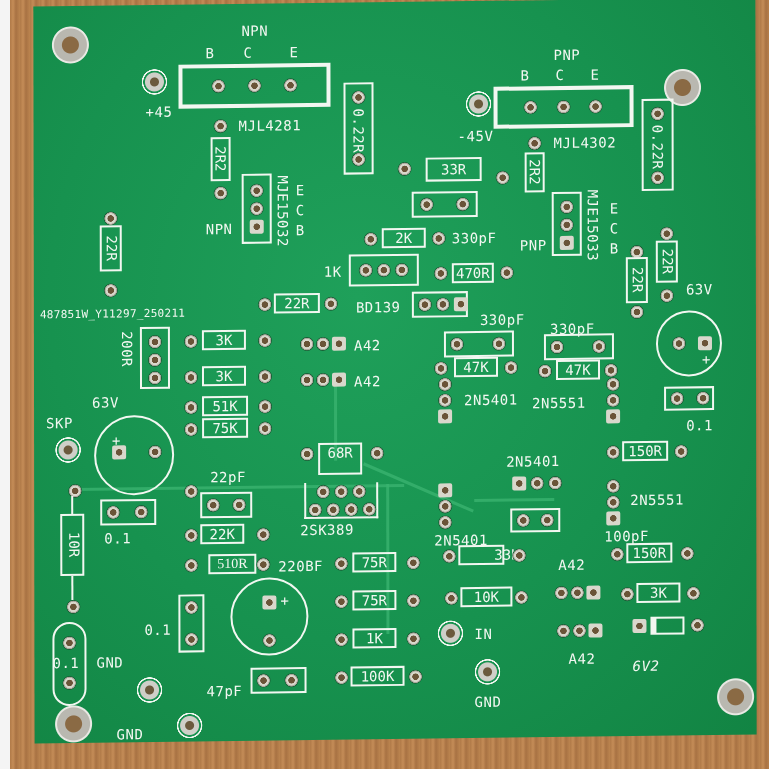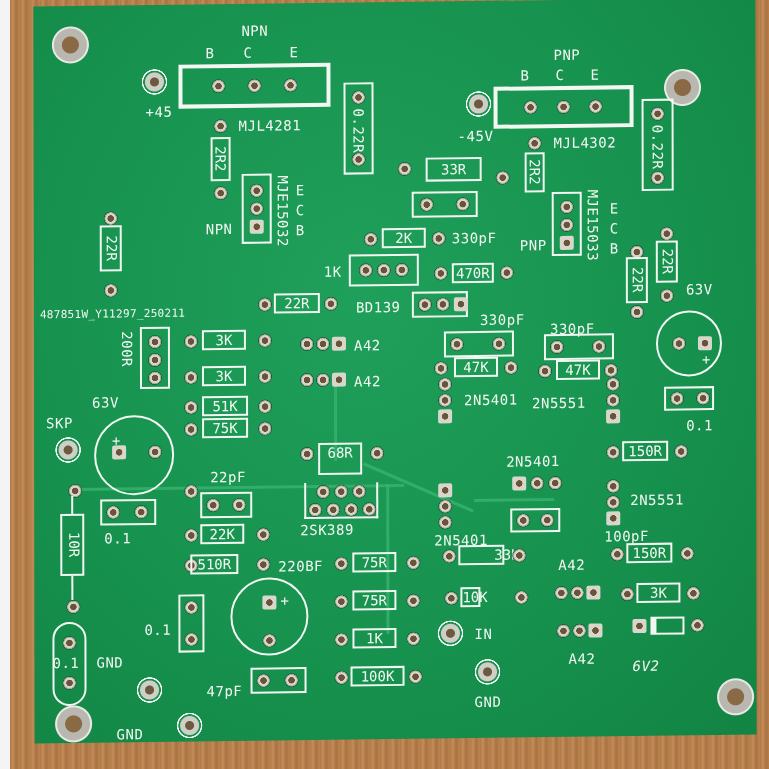--- a/index.html
+++ b/index.html
@@ -264,40 +264,40 @@
   <div class="pad" style="left:274px;top:500px;"></div>
   <div class="pad" style="left:292px;top:500px;"></div>
   <div class="pad" style="left:310px;top:500px;"></div>
   <div class="pad" style="left:328px;top:500px;"></div>
   <div class="silk abs" style="left:266px;top:520px;">2SK389</div>
 
   <div class="pad" style="left:150px;top:524px;"></div>
   <div class="res" style="left:166px;top:520px;width:44px;height:20px;text-align:center;">22K</div>
   <div class="pad" style="left:222px;top:524px;"></div>
   <div class="pad" style="left:150px;top:554px;"></div>
-  <div class="res" style="left:156px;top:550px;width:48px;height:20px;">510R</div>
+  <div class="res" style="left:174px;top:550px;width:48px;height:20px;font-family:Liberation Serif, serif;">510R</div>
   <div class="pad" style="left:222px;top:554px;"></div>
   <div class="silk abs" style="left:244px;top:556px;">220BF</div>
   <div class="pad" style="left:300px;top:554px;"></div>
   <div class="res" style="left:318px;top:550px;width:44px;height:20px;">75R</div>
   <div class="pad" style="left:372px;top:554px;"></div>
 
   <div class="pad" style="left:408px;top:548px;"></div>
   <div class="res" style="left:424px;top:544px;width:46px;height:20px;padding-left:34px;">33K</div>
   <div class="pad" style="left:478px;top:548px;"></div>
   <div class="silk abs" style="left:524px;top:558px;">A42</div>
   <div class="pad" style="left:576px;top:548px;"></div>
   <div class="res" style="left:592px;top:544px;width:46px;height:20px;">150R</div>
   <div class="pad" style="left:646px;top:548px;"></div>
 
   <div class="pad" style="left:300px;top:592px;"></div>
   <div class="res" style="left:318px;top:588px;width:44px;height:20px;">75R</div>
   <div class="pad" style="left:372px;top:592px;"></div>
   <div class="pad" style="left:410px;top:590px;"></div>
-  <div class="res" style="left:426px;top:586px;width:20px;height:20px;">10K</div>
+  <div class="res" style="left:426px;top:586px;width:52px;height:20px;">10K</div>
   <div class="pad" style="left:480px;top:590px;"></div>
   <div class="pad" style="left:520px;top:586px;"></div>
   <div class="pad" style="left:536px;top:586px;"></div>
   <div class="pad sq" style="left:552px;top:586px;"></div>
   <div class="pad" style="left:586px;top:588px;"></div>
   <div class="res" style="left:602px;top:584px;width:44px;height:20px;">3K</div>
   <div class="pad" style="left:652px;top:588px;"></div>
 
   <div class="silk abs" style="left:110px;top:618px;">0.1</div>
   <div class="box" style="left:144px;top:590px;width:26px;height:58px;"></div>

